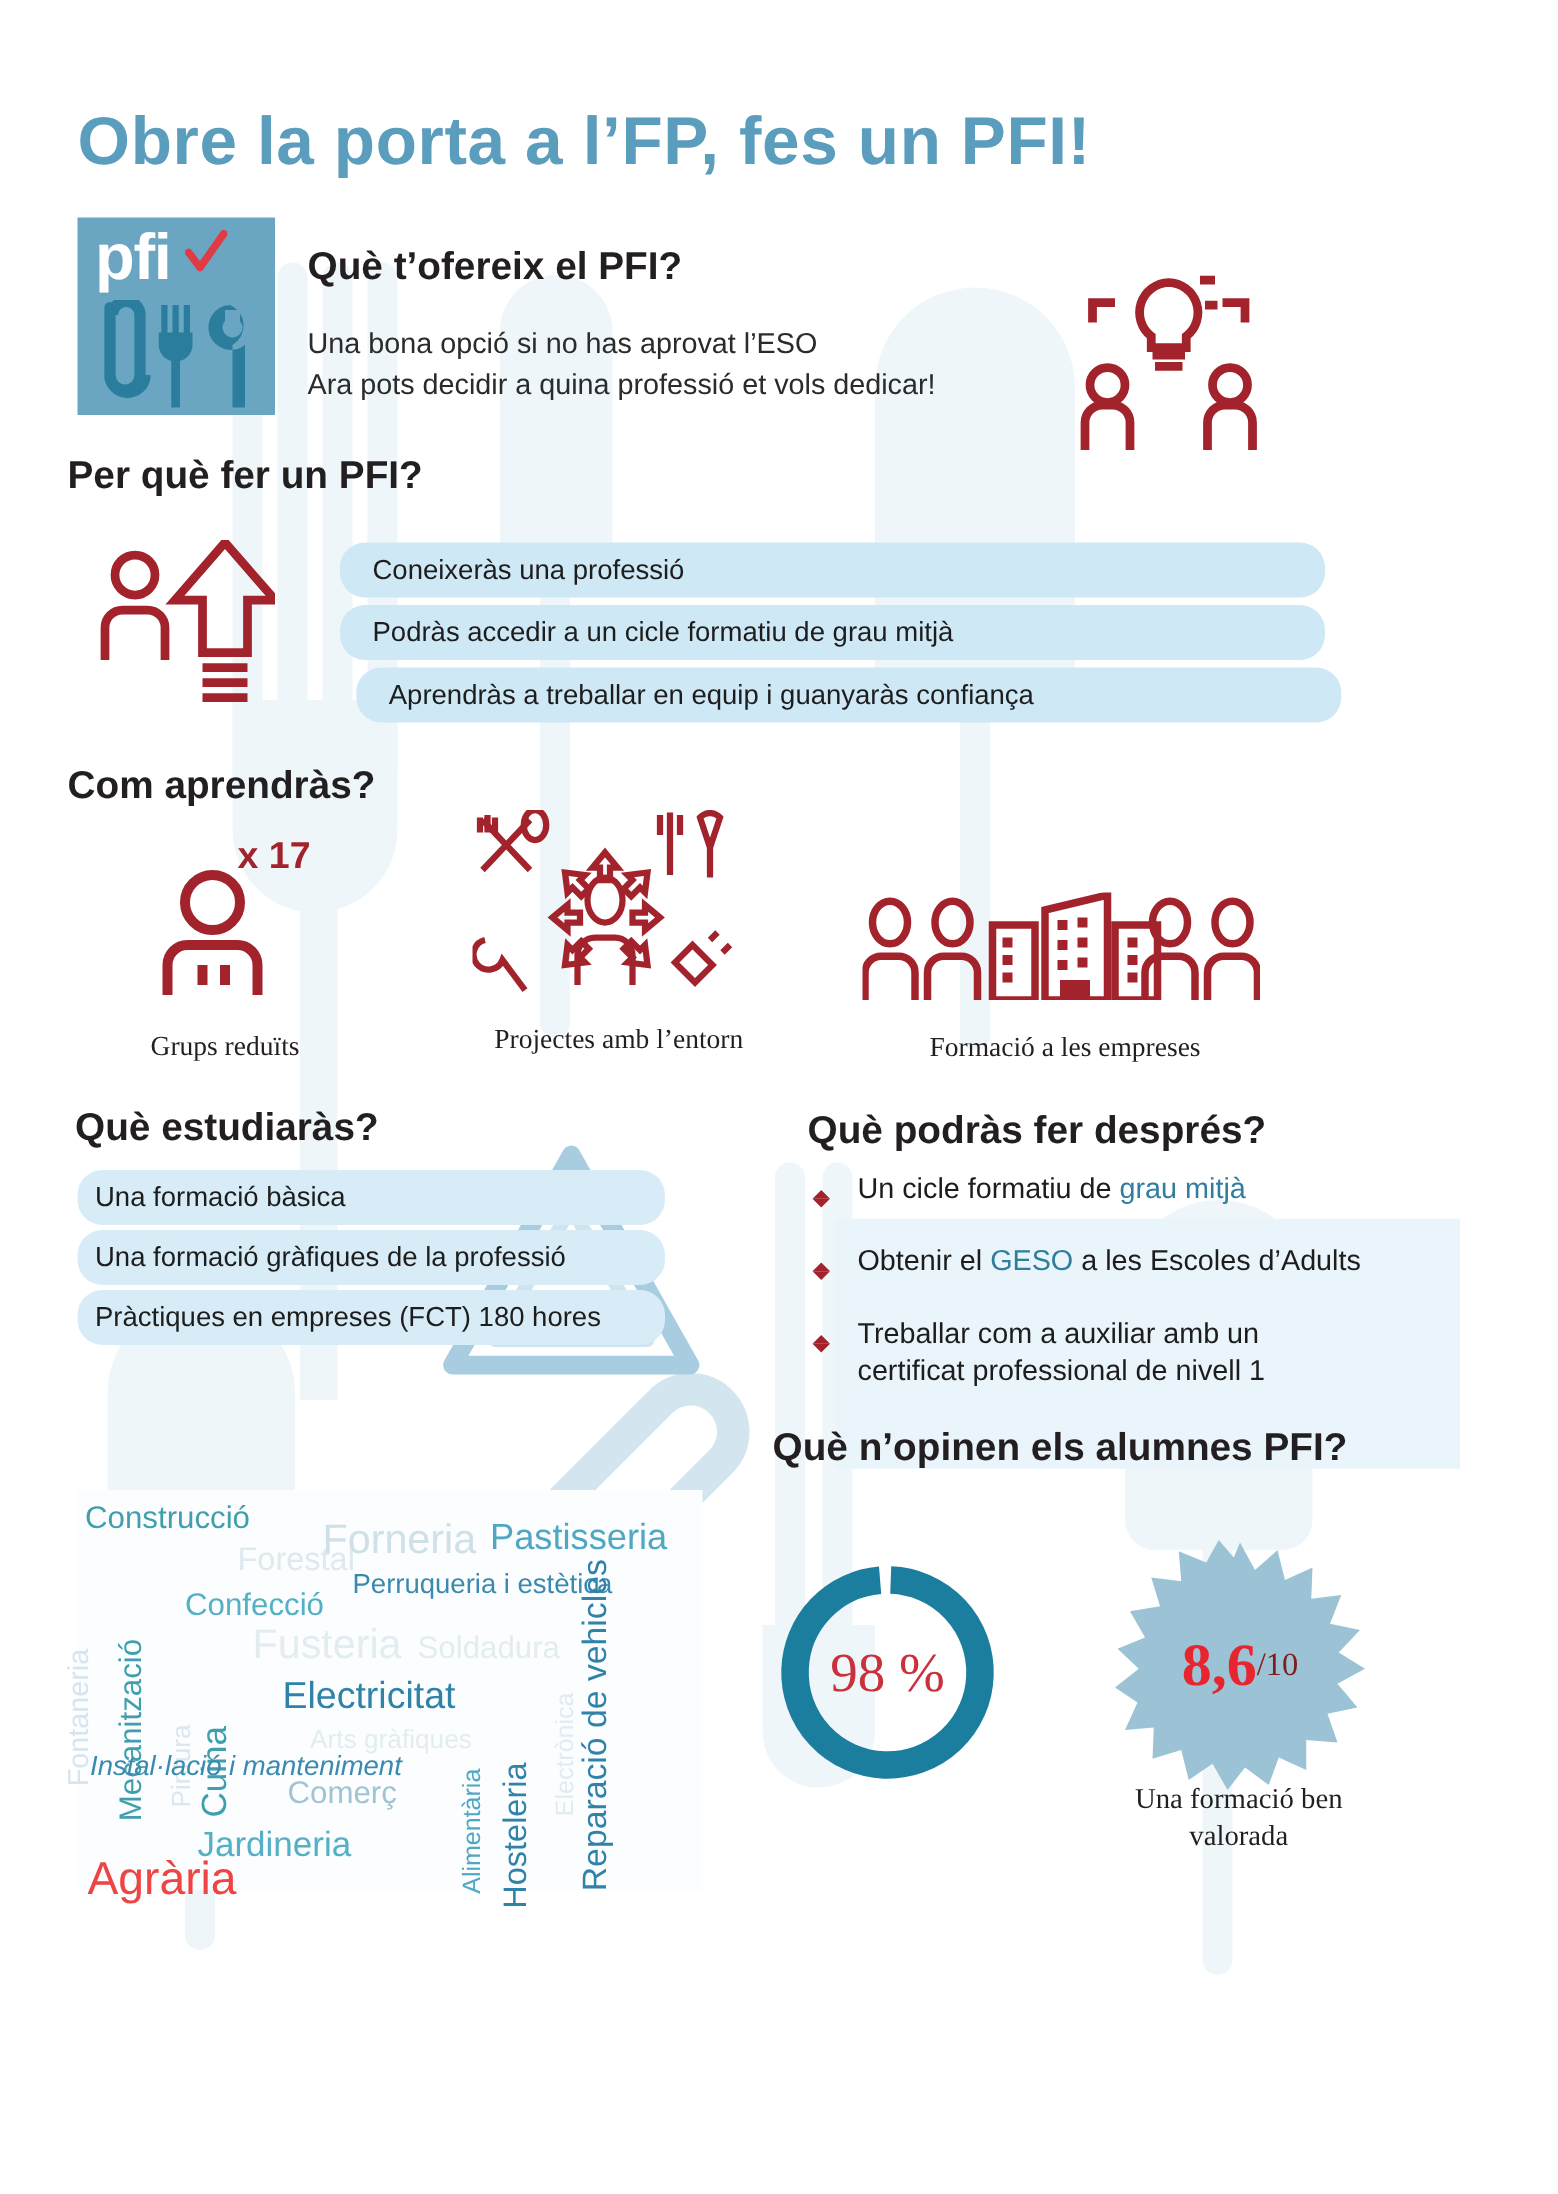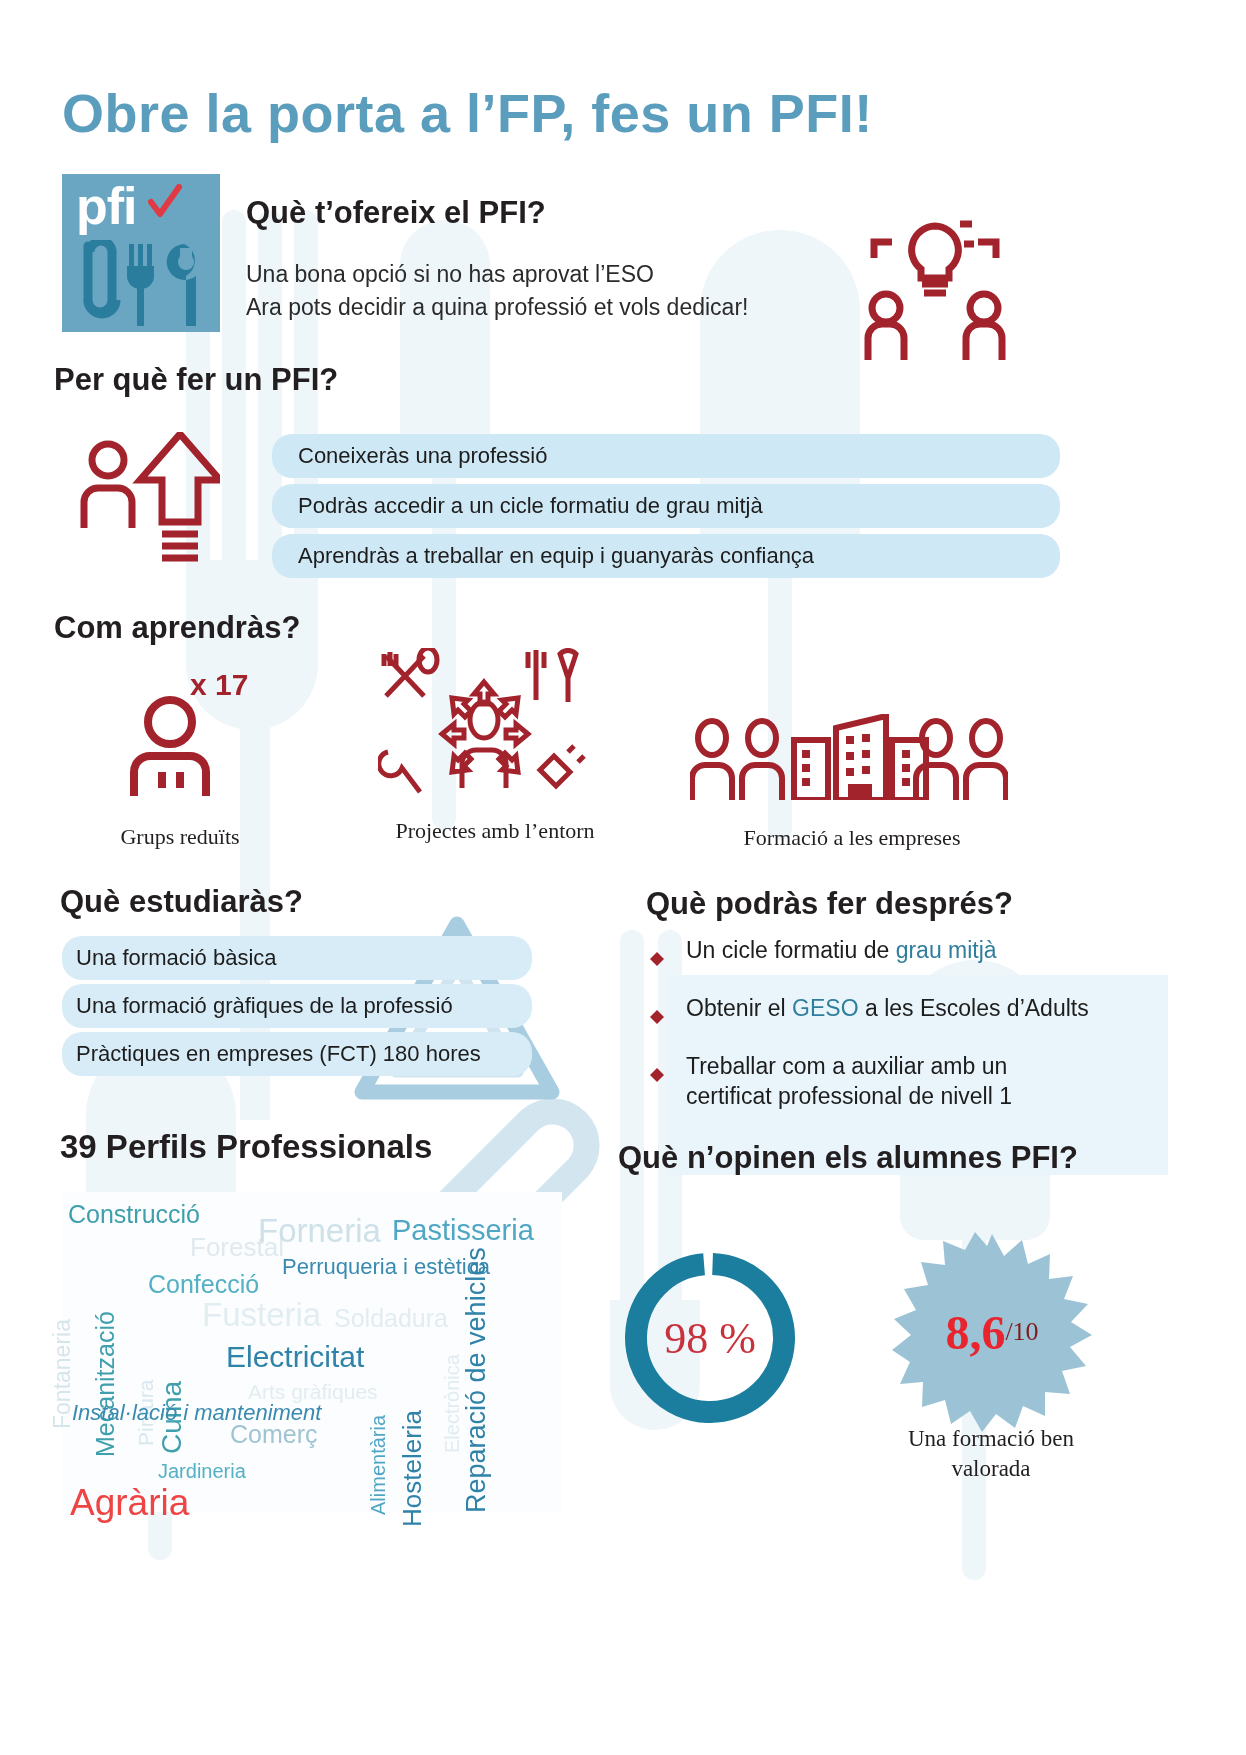--- a/index.html
+++ b/index.html
@@ -195,21 +195,21 @@
       <path d="M88 102 h36 M88 114 h36 M88 126 h36"></path>
     </g>
   </svg>
 
   <div class="pill" style="left:272px;top:434px;width:788px;">
     <span>Coneixeràs una professió</span>
   </div>
   <div class="pill" style="left:272px;top:484px;width:788px;">
     <span>Podràs accedir a un cicle formatiu de grau mitjà</span>
   </div>
-  <div class="pill" style="left:272px;top:534px;width:788px;">
+  <div class="pill" style="left:285px;top:534px;width:788px;">
     <span>Aprendràs a treballar en equip i guanyaràs confiança</span>
   </div>
 
   <div class="h2" style="left:54px;top:610px;">Com aprendràs?</div>
   <div class="x17" style="left:190px;top:668px;">x 17</div>
 
   <svg style="position:absolute;left:122px;top:694px;z-index:5;" width="96" height="106" viewBox="0 0 96 106">
     <g fill="none" stroke="#a3232c" stroke-width="8">
       <circle cx="48" cy="28" r="22"></circle>
       <path d="M12 102 v-24 a16 16 0 0 1 16 -16 h40 a16 16 0 0 1 16 16 v24"></path>
@@ -300,21 +300,20 @@
   <div class="bullet-dot" style="left:650px;top:1003px;"></div>
   <div class="bullet-txt" style="left:686px;top:994px;width:430px;">
     <span>Obtenir el </span><span class="accent-blue">GESO</span><span> a les Escoles d’Adults</span>
   </div>
 
   <div class="bullet-dot" style="left:650px;top:1061px;"></div>
   <div class="bullet-txt" style="left:686px;top:1052px;width:400px;">
     <span>Treballar com a auxiliar amb un certificat professional de nivell 1</span>
   </div>
 
-  <div class="h2" style="left:60px;top:1128px;font-size:33px;">39 Perfils Professionals</div>
 
   <div class="cloud">
     <span class="cw" style="left:6px;top:8px;font-size:25px;color:#3f9fad;">Construcció</span>
     <span class="cw" style="left:128px;top:40px;font-size:26px;color:#dfe9ee;">Forestal</span>
     <span class="cw" style="left:196px;top:20px;font-size:33px;color:#cfe1e8;">Forneria</span>
     <span class="cw" style="left:330px;top:22px;font-size:29px;color:#4fa7c4;">Pastisseria</span>
     <span class="cw vert" style="left:14px;top:210px;font-size:23px;color:#d6e5ec;">Fontaneria</span>
     <span class="cw vert" style="left:58px;top:236px;font-size:25px;color:#3f9fad;">Mecanització</span>
     <span class="cw" style="left:86px;top:78px;font-size:25px;color:#54b0c4;">Confecció</span>
     <span class="cw" style="left:220px;top:62px;font-size:22px;color:#3a8ab0;">Perruqueria i estètica</span>
@@ -324,21 +323,21 @@
     <span class="cw vert" style="left:402px;top:238px;font-size:20px;color:#e0ecf1;">Electrònica</span>
     <span class="cw vert" style="left:126px;top:230px;font-size:28px;color:#3f9fad;">Cuina</span>
     <span class="cw" style="left:164px;top:148px;font-size:30px;color:#2f82a8;">Electricitat</span>
     <span class="cw" style="left:186px;top:188px;font-size:21px;color:#e2edf1;">Arts gràfiques</span>
     <span class="cw vert" style="left:430px;top:290px;font-size:27px;color:#2f82a8;">Reparació de vehicles</span>
     <span class="cw" style="left:10px;top:208px;font-size:22px;color:#3a8ab0;font-style:italic;">Instal·lació i manteniment</span>
     <span class="cw vert" style="left:328px;top:300px;font-size:20px;color:#4fa7c4;">Alimentària</span>
     <span class="cw vert" style="left:366px;top:304px;font-size:26px;color:#2f82a8;">Hosteleria</span>
     <span class="cw" style="left:8px;top:250px;font-size:37px;color:#ef4444;margin-top:40px;">Agrària</span>
     <span class="cw" style="left:168px;top:228px;font-size:25px;color:#9fc4d3;">Comerç</span>
-    <span class="cw" style="left:96px;top:268px;font-size:20px;color:#54b0c4;">Jardineria</span>
+    <span class="cw" style="left:96px;top:268px;font-size:28px;color:#54b0c4;">Jardineria</span>
   </div>
 
   <div class="h2" style="left:618px;top:1140px;">Què n’opinen els alumnes PFI?</div>
 
   <svg class="donut" viewBox="0 0 180 180">
     <circle cx="90" cy="90" r="74" fill="none" stroke="#ffffff" stroke-width="22"></circle>
     <circle cx="90" cy="90" r="74" fill="none" stroke="#1b7e9e" stroke-width="22" stroke-dasharray="455.6 9.3" stroke-dashoffset="0" transform="rotate(-88 90 90)" stroke-linecap="butt"></circle>
   </svg>
   <div class="donut-label">
     <span>98 %</span>

